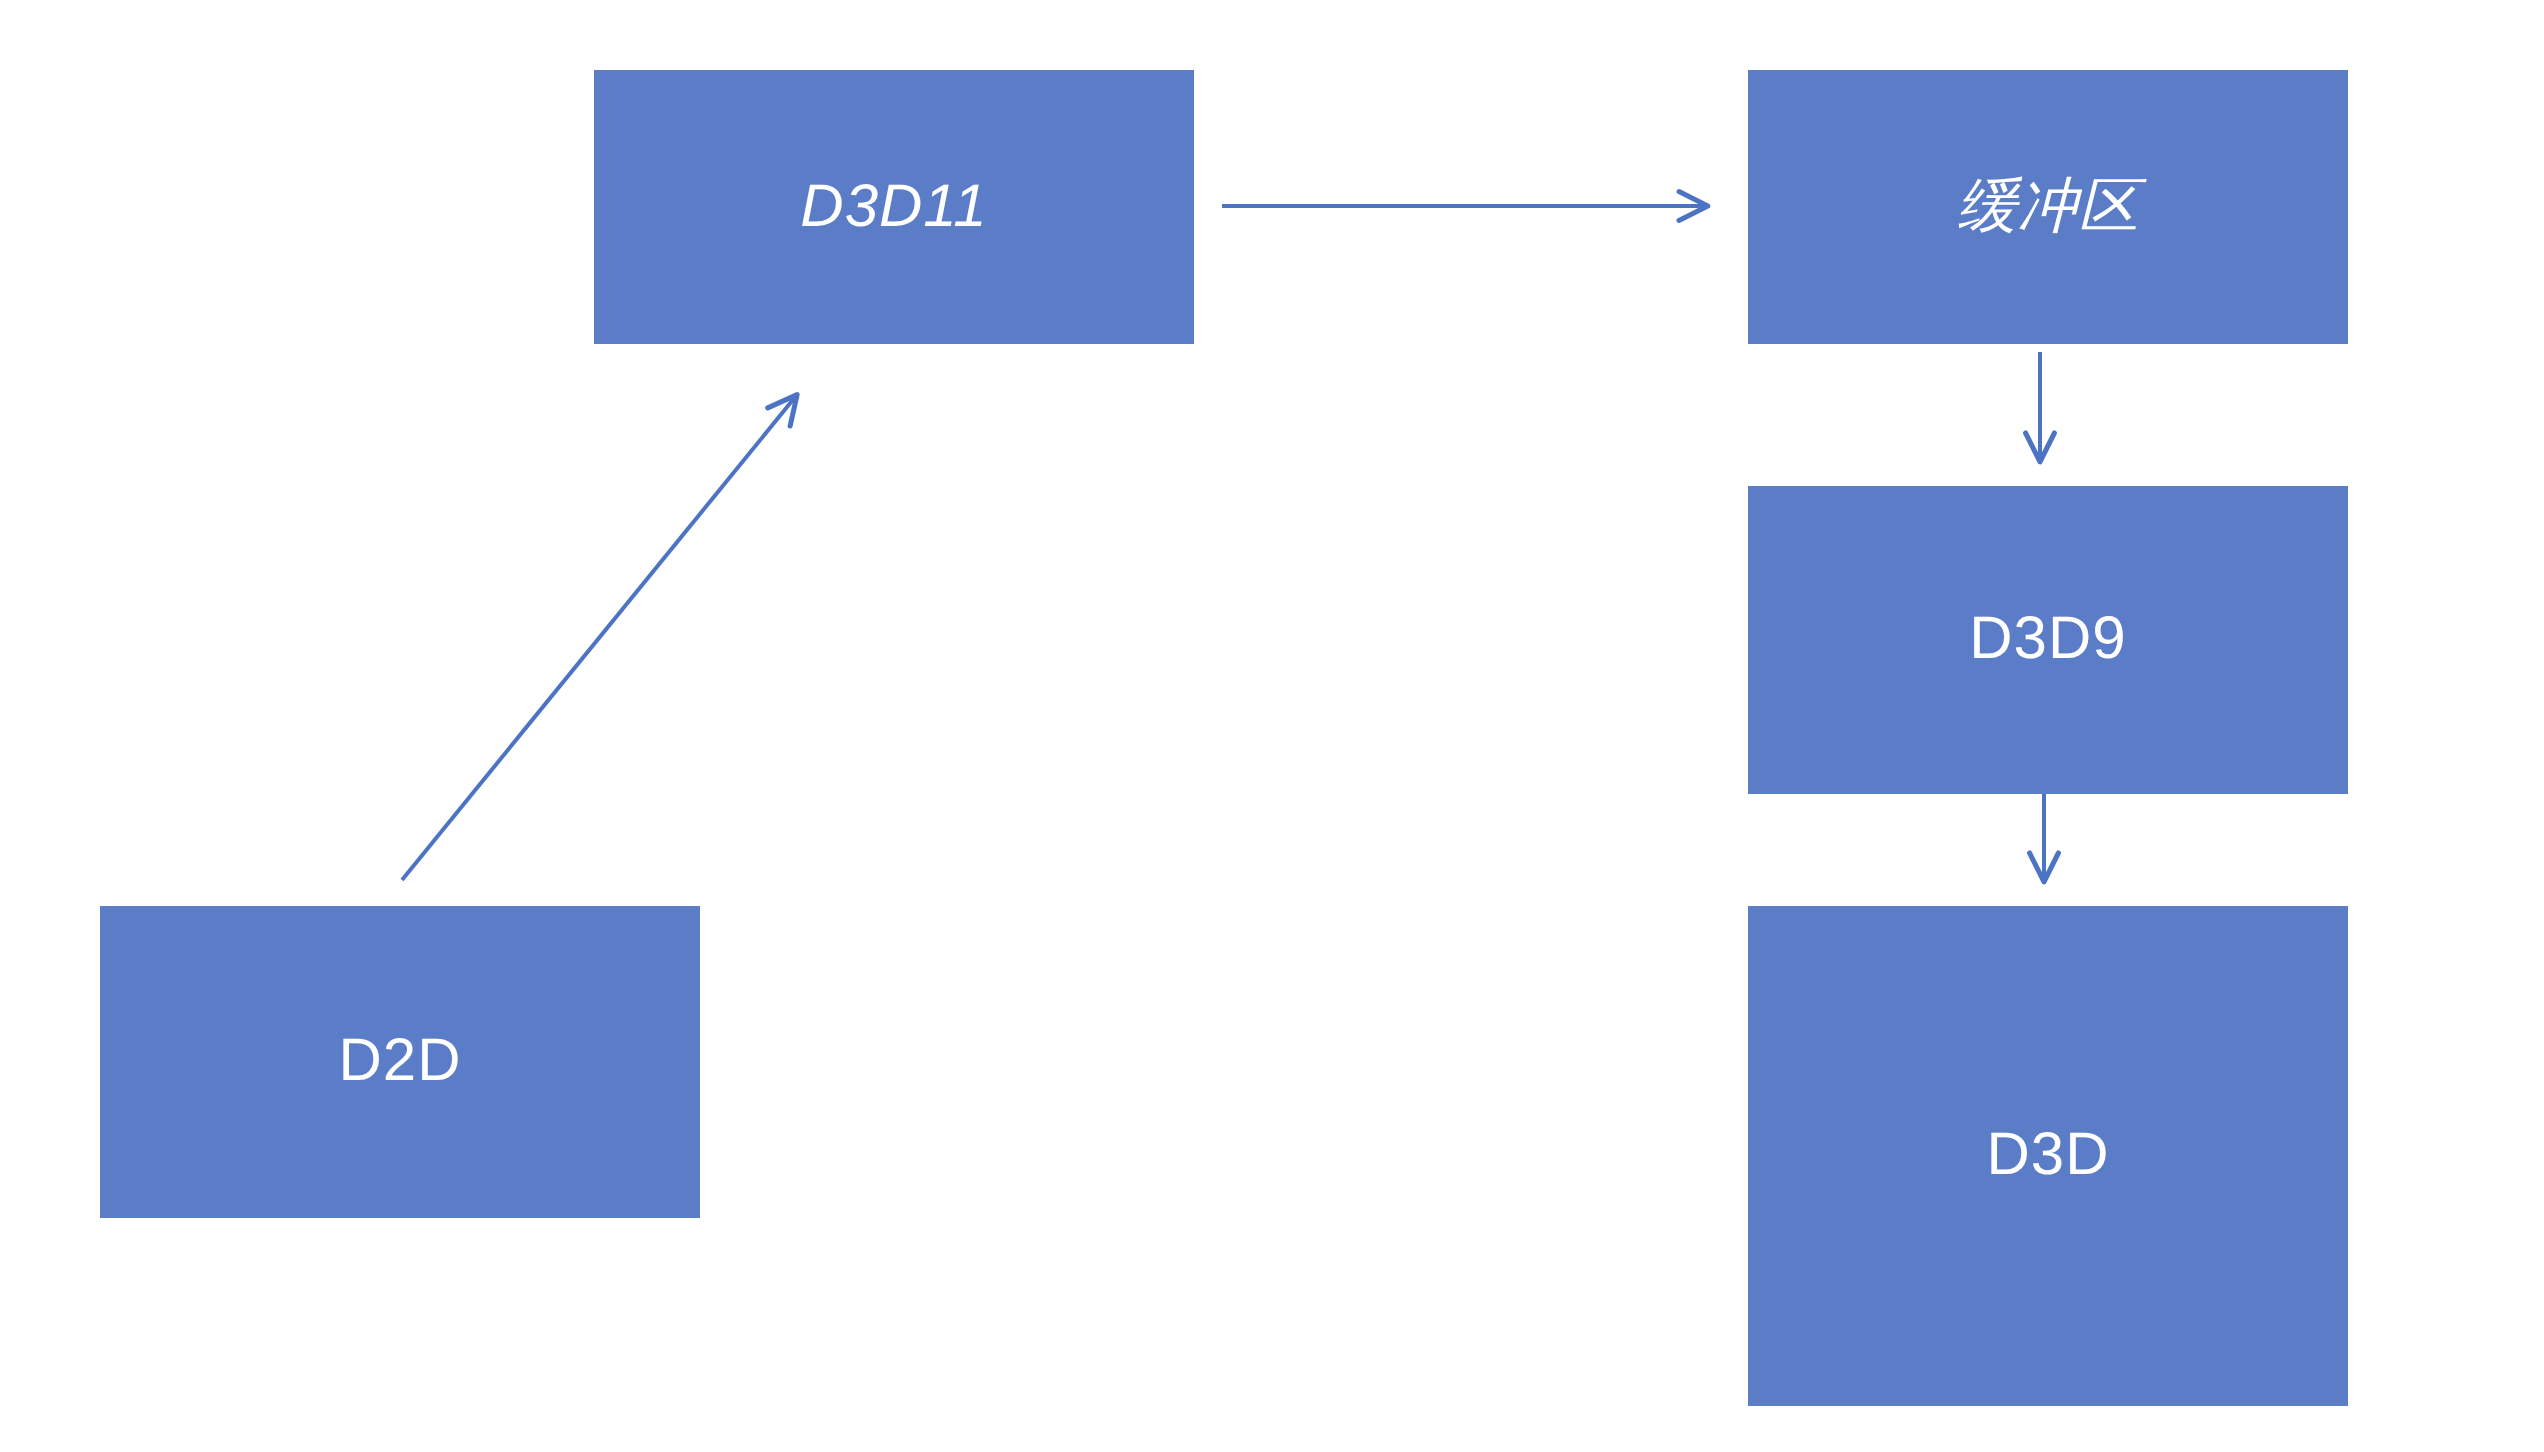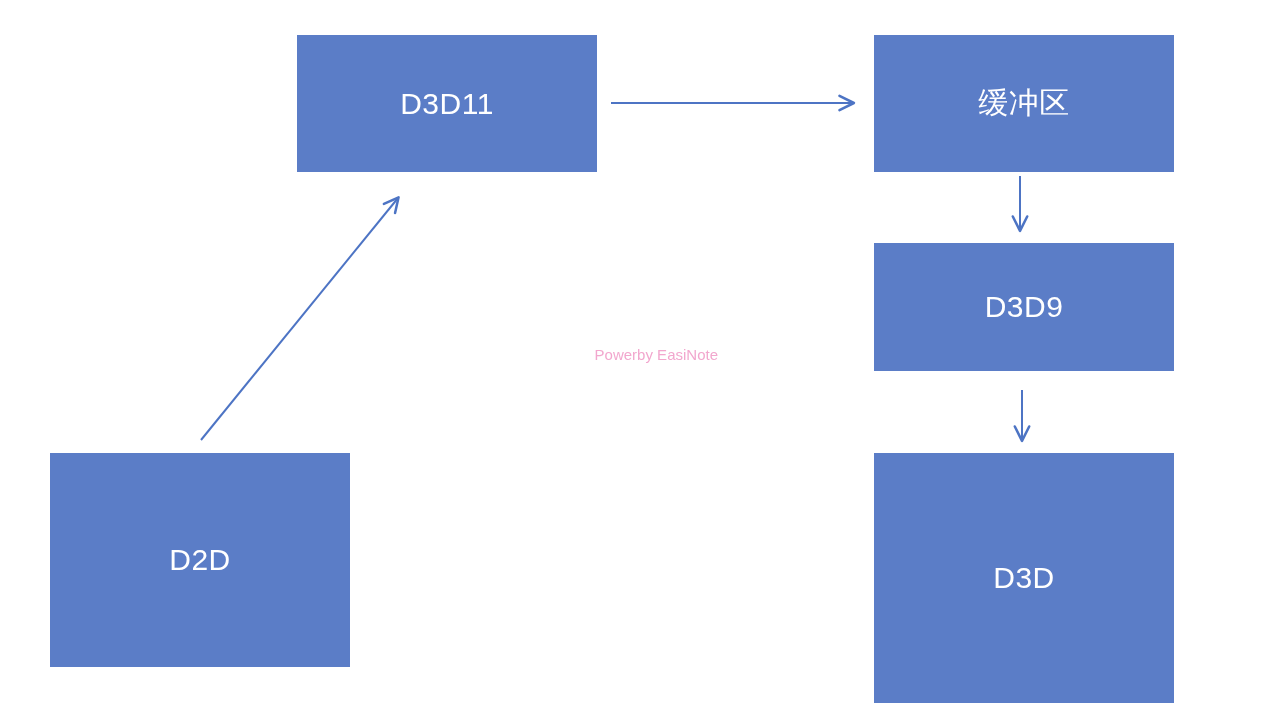--- a/index.html
+++ b/index.html
@@ -35,25 +35,25 @@
     position: absolute;
     background: var(--node-fill);
     color: var(--node-text);
     display: flex;
     align-items: center;
     justify-content: center;
     font-size: 30px;
     letter-spacing: 0.5px;
     cursor: default;
   }
-  .node-d3d11  { left: 297px; top: 35px;  width: 300px; height: 137px; }
-  .node-buffer { left: 874px; top: 35px;  width: 300px; height: 137px; }
-  .node-d3d9   { left: 874px; top: 243px; width: 300px; height: 128px; }
+  .node-d3d11  { left: 297px; top: 35px;  width: 300px; height: 137px; font-style: italic; }
+  .node-buffer { left: 874px; top: 35px;  width: 300px; height: 137px; font-style: italic; }
+  .node-d3d9   { left: 874px; top: 243px; width: 300px; height: 154px; }
   .node-d3d    { left: 874px; top: 453px; width: 300px; height: 250px; }
-  .node-d2d    { left: 50px;  top: 453px; width: 300px; height: 214px; }
+  .node-d2d    { left: 50px;  top: 453px; width: 300px; height: 156px; }
   .watermark {
     position: absolute;
     top: 340px;
     right: 684px;
     width: 260px;
     margin-right: -130px; 
     text-align: right;
     color: var(--watermark);
     font-size: 15px;
     line-height: 30px;
@@ -90,16 +90,15 @@
 
   <div class="node node-d3d">
     <span>D3D</span>
   </div>
 
   <div class="node node-d2d">
     <span>D2D</span>
   </div>
 
   <div class="watermark">
-    <div>Powerby EasiNote</div>
   </div>
 
 </div>
 
 </body></html>

